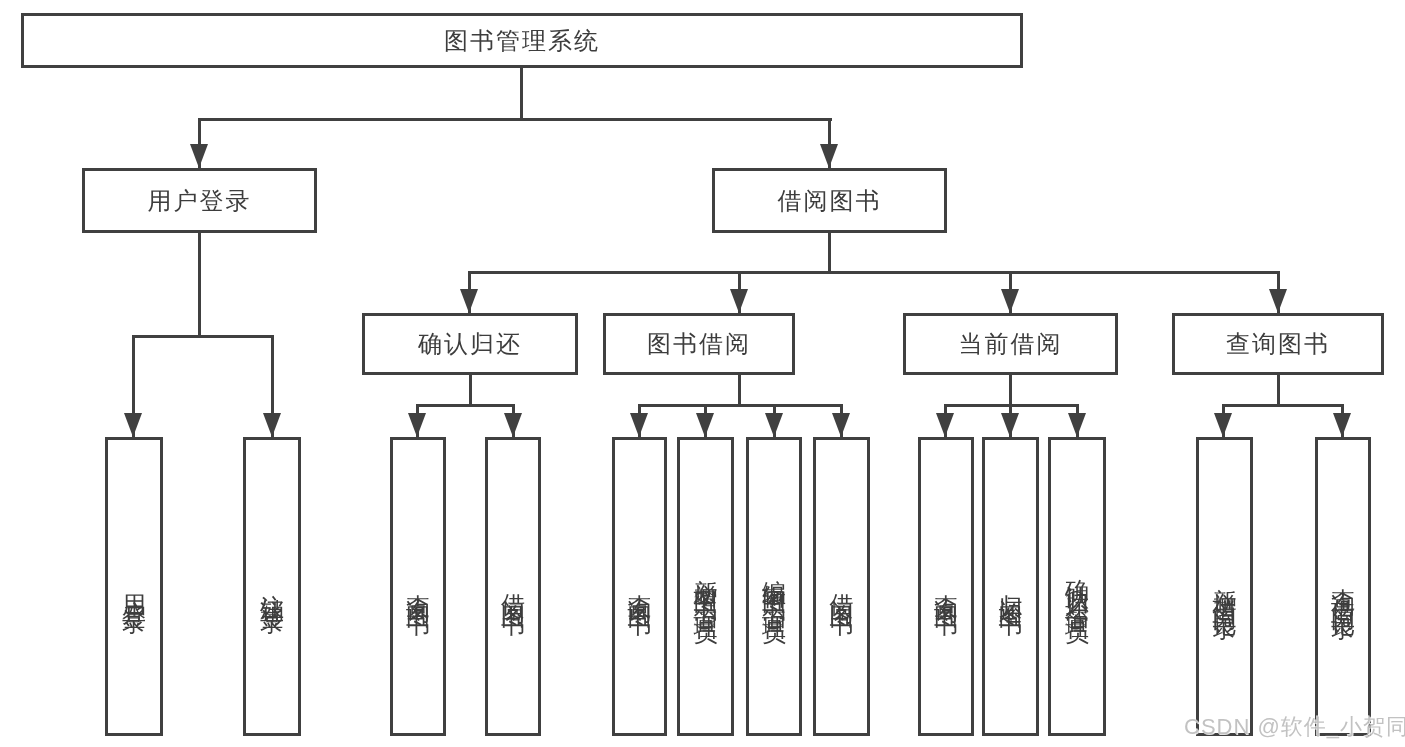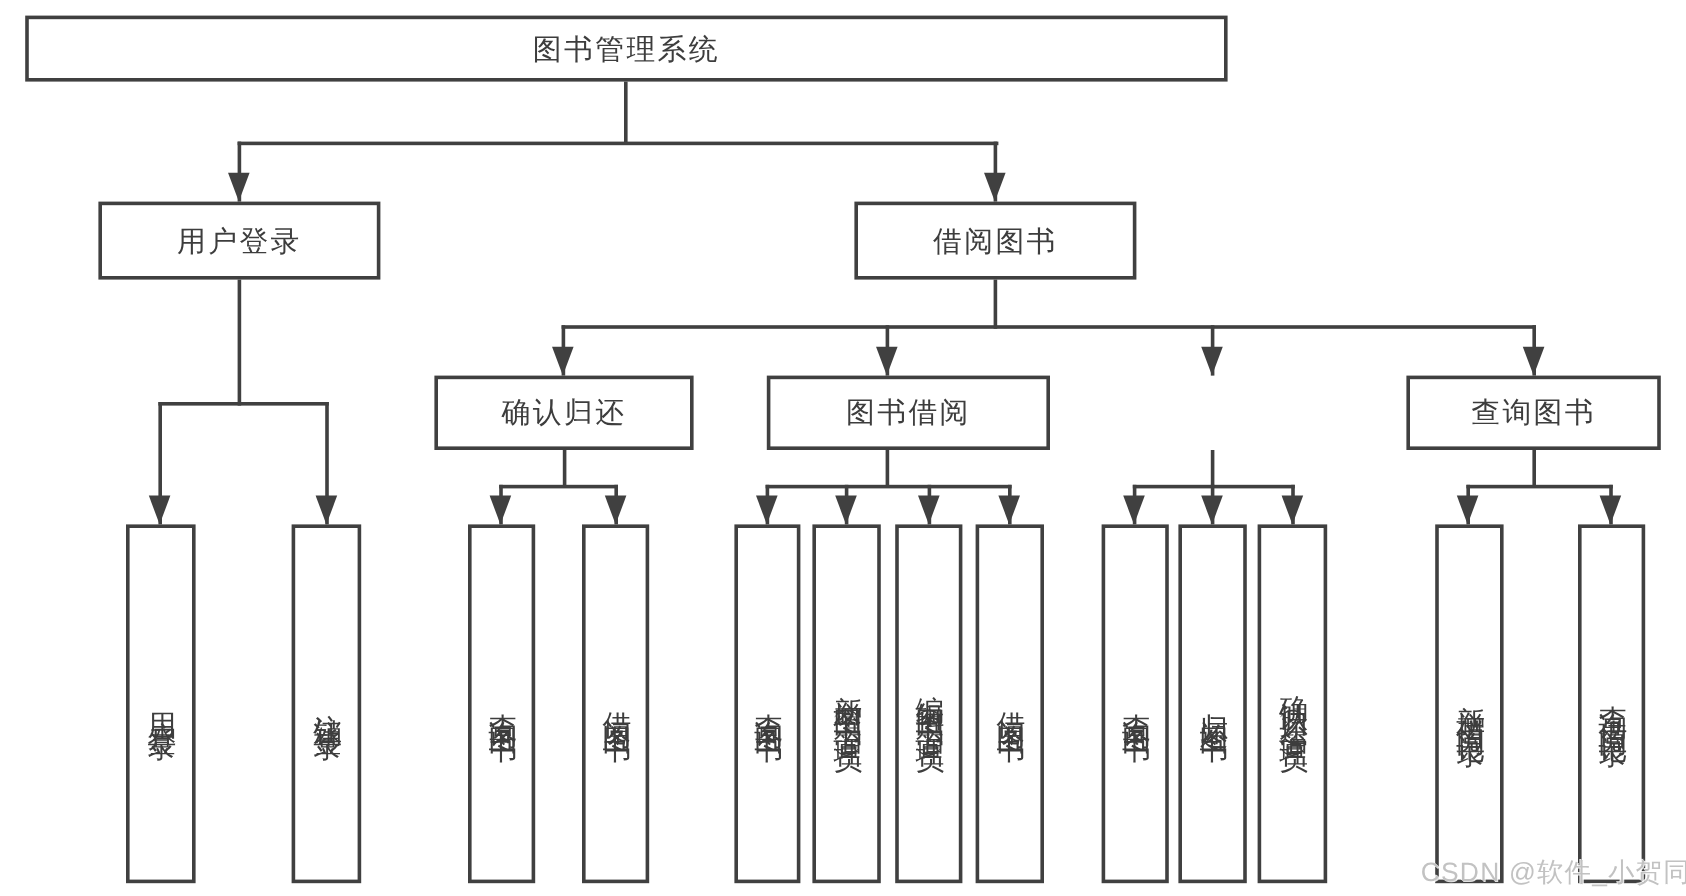--- a/index.html
+++ b/index.html
@@ -62,22 +62,23 @@
 <div id="canvas">
 
   <div class="box" style="left:21px;top:13px;width:1002px;height:55px">图书管理系统</div>
 
   <div class="box" style="left:82px;top:168px;width:235px;height:65px">用户登录</div>
 
   <div class="box" style="left:712px;top:168px;width:235px;height:65px">借阅图书</div>
 
   <div class="box" style="left:362px;top:313px;width:216px;height:62px">确认归还</div>
 
-  <div class="box" style="left:639px;top:313px;width:236px;height:62px">图书借阅</div>
+  <div class="box" style="left:603px;top:313px;width:192px;height:62px">图书借阅</div>
 
+  <div class="box" style="left:903px;top:313px;width:215px;height:62px">当前借阅</div>
 
   <div class="box" style="left:1172px;top:313px;width:212px;height:62px">查询图书</div>
 
   <div class="box vbox" style="left:105px;top:437px;width:58px;height:299px">用户登录</div>
 
   <div class="box vbox" style="left:243px;top:437px;width:58px;height:299px">注销登录</div>
 
   <div class="box vbox" style="left:390px;top:437px;width:56px;height:299px">查询图书</div>
 
   <div class="box vbox" style="left:485px;top:437px;width:56px;height:299px">借阅图书</div>

